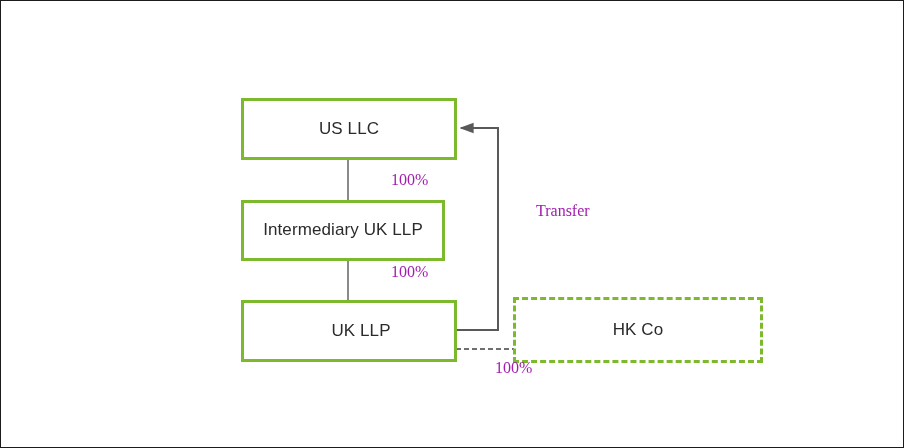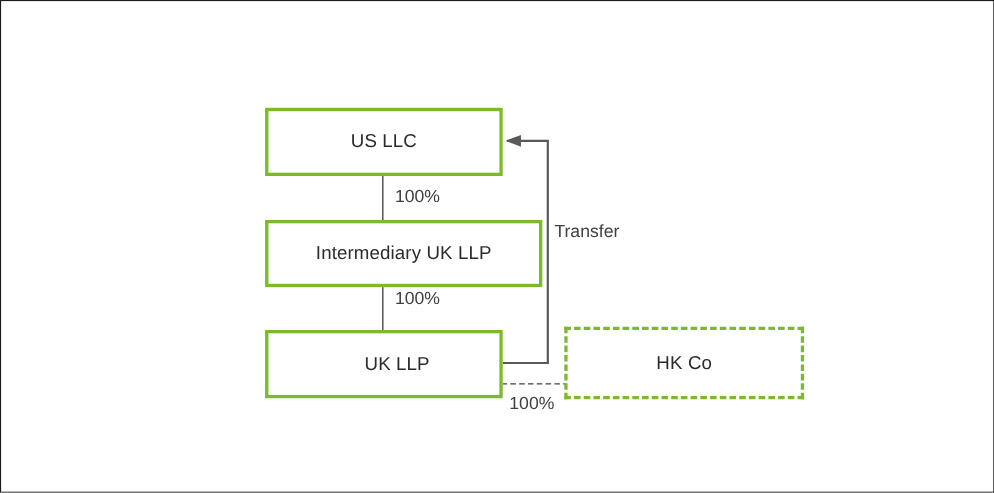--- a/index.html
+++ b/index.html
@@ -47,30 +47,31 @@
   .node-label {
     font-family: "Liberation Sans", sans-serif;
     font-size: 17px;
     color: #2b2b2b;
     letter-spacing: 0.1px;
     line-height: 1.1;
     white-space: nowrap;
   }
   .edge-label {
     position: absolute;
-    font-family: Liberation Sans, sans-serif;
+    font-family: Liberation Serif, serif;
     font-size: 16px;
-    color: #404040;
+    color: #a21caf;
     white-space: nowrap;
     background: transparent;
+    margin-left: 32px;
   }
   #node-us-llc   { left: 240px; top: 97px;  width: 216px; height: 62px; align-items: center; }
-  #node-interm   { left: 240px; top: 199px; width: 252px; height: 61px; }
+  #node-interm   { left: 240px; top: 199px; width: 204px; height: 61px; }
   #node-uk-llp   { left: 240px; top: 299px; width: 216px; height: 62px; padding-left: 24px; }
-  #node-hk-co    { left: 512px; top: 296px; width: 218px; height: 66px; }
+  #node-hk-co    { left: 512px; top: 296px; width: 250px; height: 66px; }
 
   #label-pct-1   { left: 358px; top: 170px; }
   #label-pct-2   { left: 358px; top: 262px; }
   #label-transfer{ left: 503px; top: 201px; }
   #label-pct-3   { left: 462px; top: 358px; }
 </style>
 </head>
 <body>
 
 <div id="canvas">

